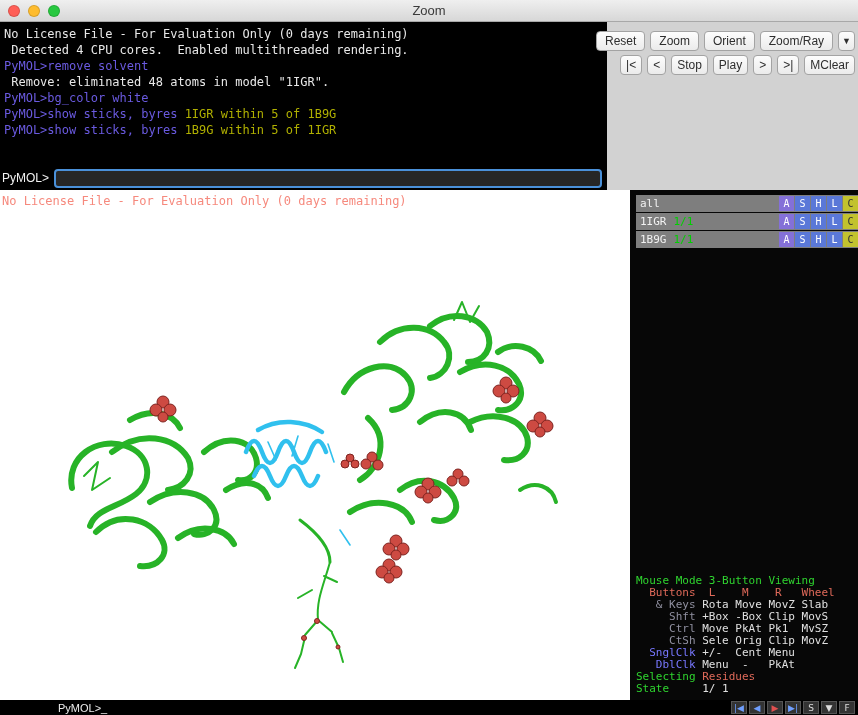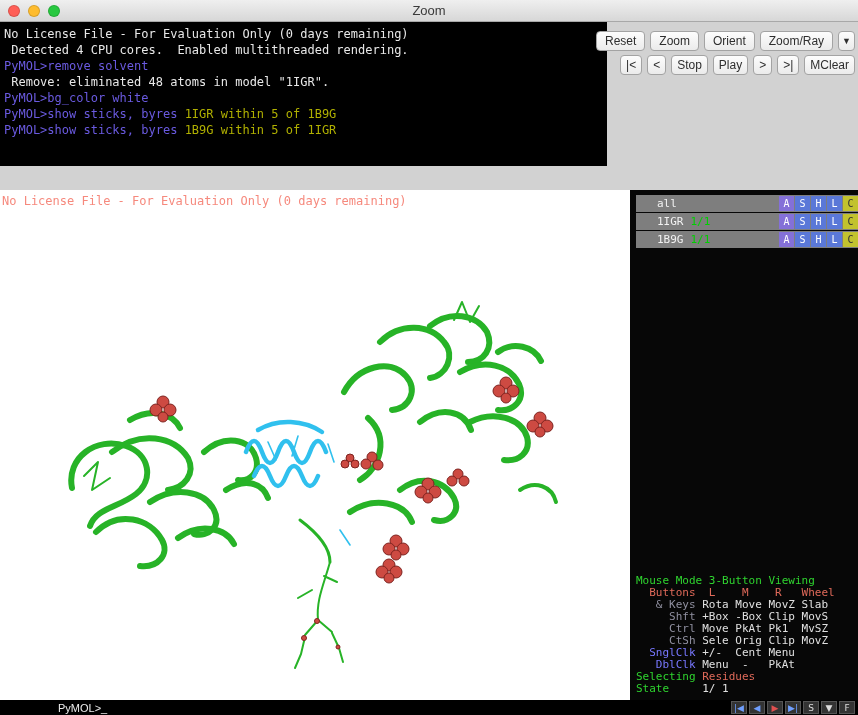--- a/index.html
+++ b/index.html
@@ -40,21 +40,21 @@
   
   .viewport { position:absolute; left:0; top:190px; width:630px; height:510px; background:#ffffff; }
   .license-line { position:relative; z-index:2; color:#f6897d; font-family:"DejaVu Sans Mono", monospace;
     font-size:12px; padding:4px 0 0 2px; white-space:pre; }
   .molecule { position:absolute; left:0; top:0; width:630px; height:510px; }
 
   
   .right-panel { position:absolute; left:630px; top:190px; width:228px; height:510px; background:#070707; }
   .object-list { padding-top:5px; }
   .obj-row { height:17px; margin:0 0 1px 6px; background:#7e7e7e; display:flex; align-items:center;
-    font-family:"DejaVu Sans Mono", monospace; font-size:11px; padding-left:21px; }
+    font-family:"DejaVu Sans Mono", monospace; font-size:11px; padding-left:4px; }
   .obj-name { color:#f2f2f2; } .obj-count { color:#00d000; margin-left:7px; }
   .obj-btns { margin-left:auto; display:flex; gap:1px; }
   .obj-btn { width:15px; height:15px; display:flex; align-items:center; justify-content:center;
     font-size:10px; color:#fff; cursor:default; }
   .ob-a { background:#8470d8; } .ob-s { background:#5a78d8; } .ob-h { background:#5a78d8; }
   .ob-l { background:#5a78d8; } .ob-c { background:#c2c22e; color:#333; }
 
   
   .mouse-panel { position:absolute; left:6px; top:385px; width:222px; font-family:"DejaVu Sans Mono", monospace;
     font-size:11px; line-height:12px; white-space:pre; }
@@ -99,20 +99,24 @@
         <button class="mac-btn">|&lt;</button>
         <button class="mac-btn">&lt;</button>
         <button class="mac-btn">Stop</button>
         <button class="mac-btn">Play</button>
         <button class="mac-btn">&gt;</button>
         <button class="mac-btn">&gt;|</button>
         <button class="mac-btn">MClear</button>
       </div>
     </div>
 
+  <div class="cmd-strip">
+    <span class="cmd-label">PyMOL&gt;</span>
+    <input class="cmd-input" type="text" value="" style="">
+  </div>
 
   <div class="viewport">
     <div class="license-line">No License File - For Evaluation Only (0 days remaining)</div>
     <svg class="molecule" viewBox="0 0 630 510">
       <g fill="none" stroke="#27b327" stroke-width="6" stroke-linecap="round" stroke-linejoin="round">
         <path d="M72,298 C66,268 96,246 126,256 C150,264 154,290 136,304 C118,318 96,318 90,336"></path>
         <path d="M96,342 C118,320 150,328 162,350 C170,364 158,378 140,376"></path>
         <path d="M112,262 C140,240 174,246 188,268 C196,284 184,298 168,300"></path>
         <path d="M150,312 C174,296 204,300 214,320 C222,336 208,348 194,344"></path>
         <path d="M178,348 C200,332 226,338 234,354"></path>

